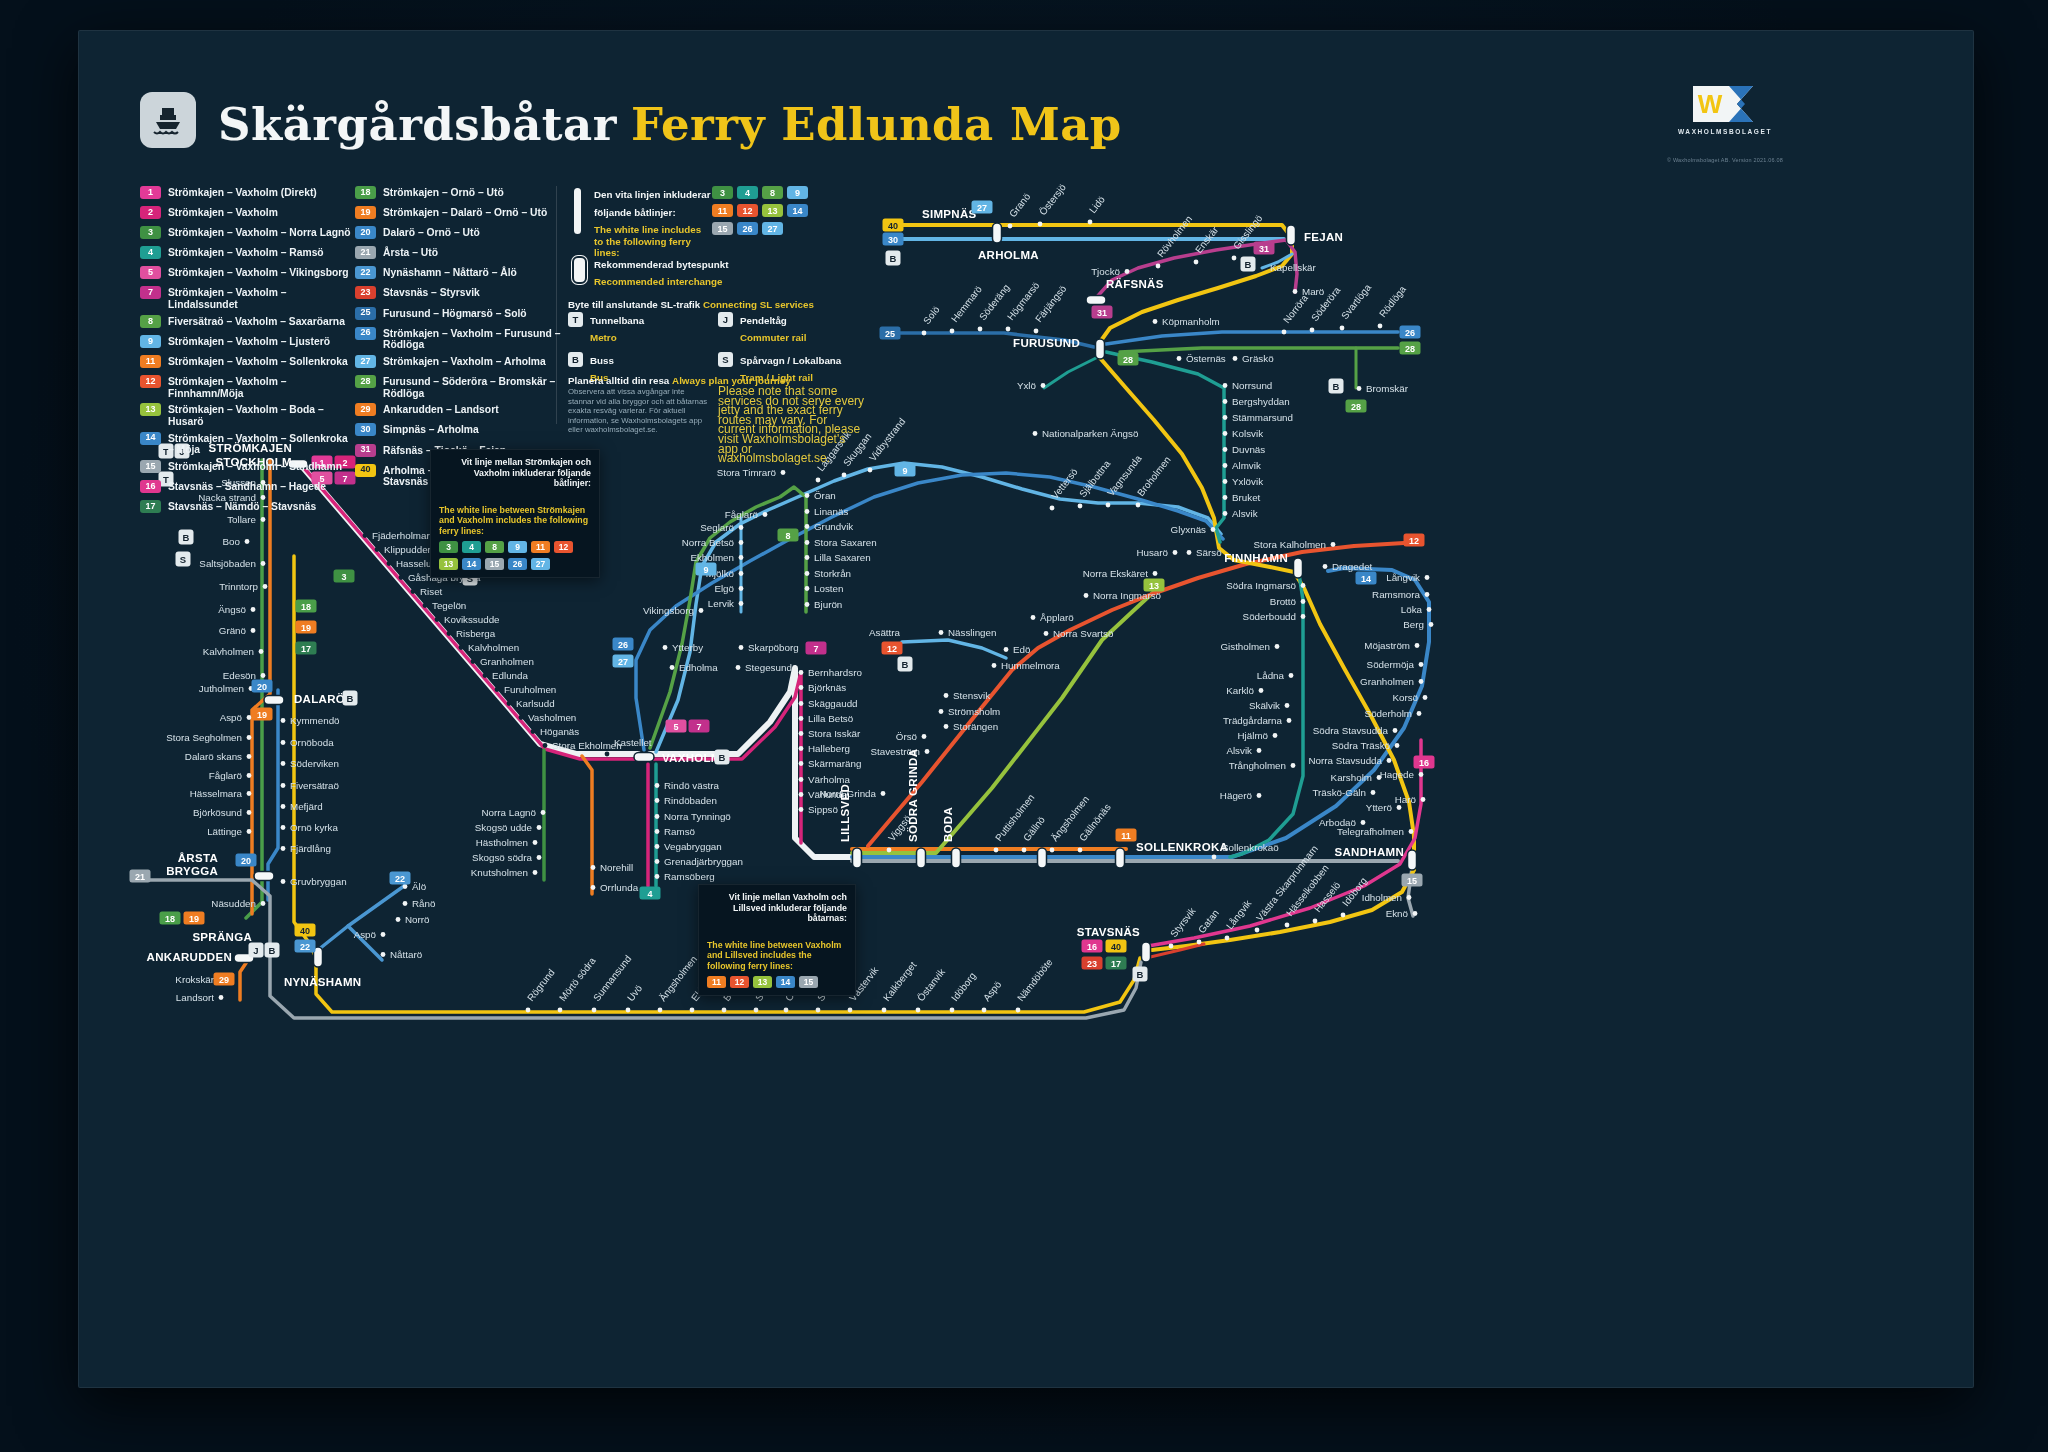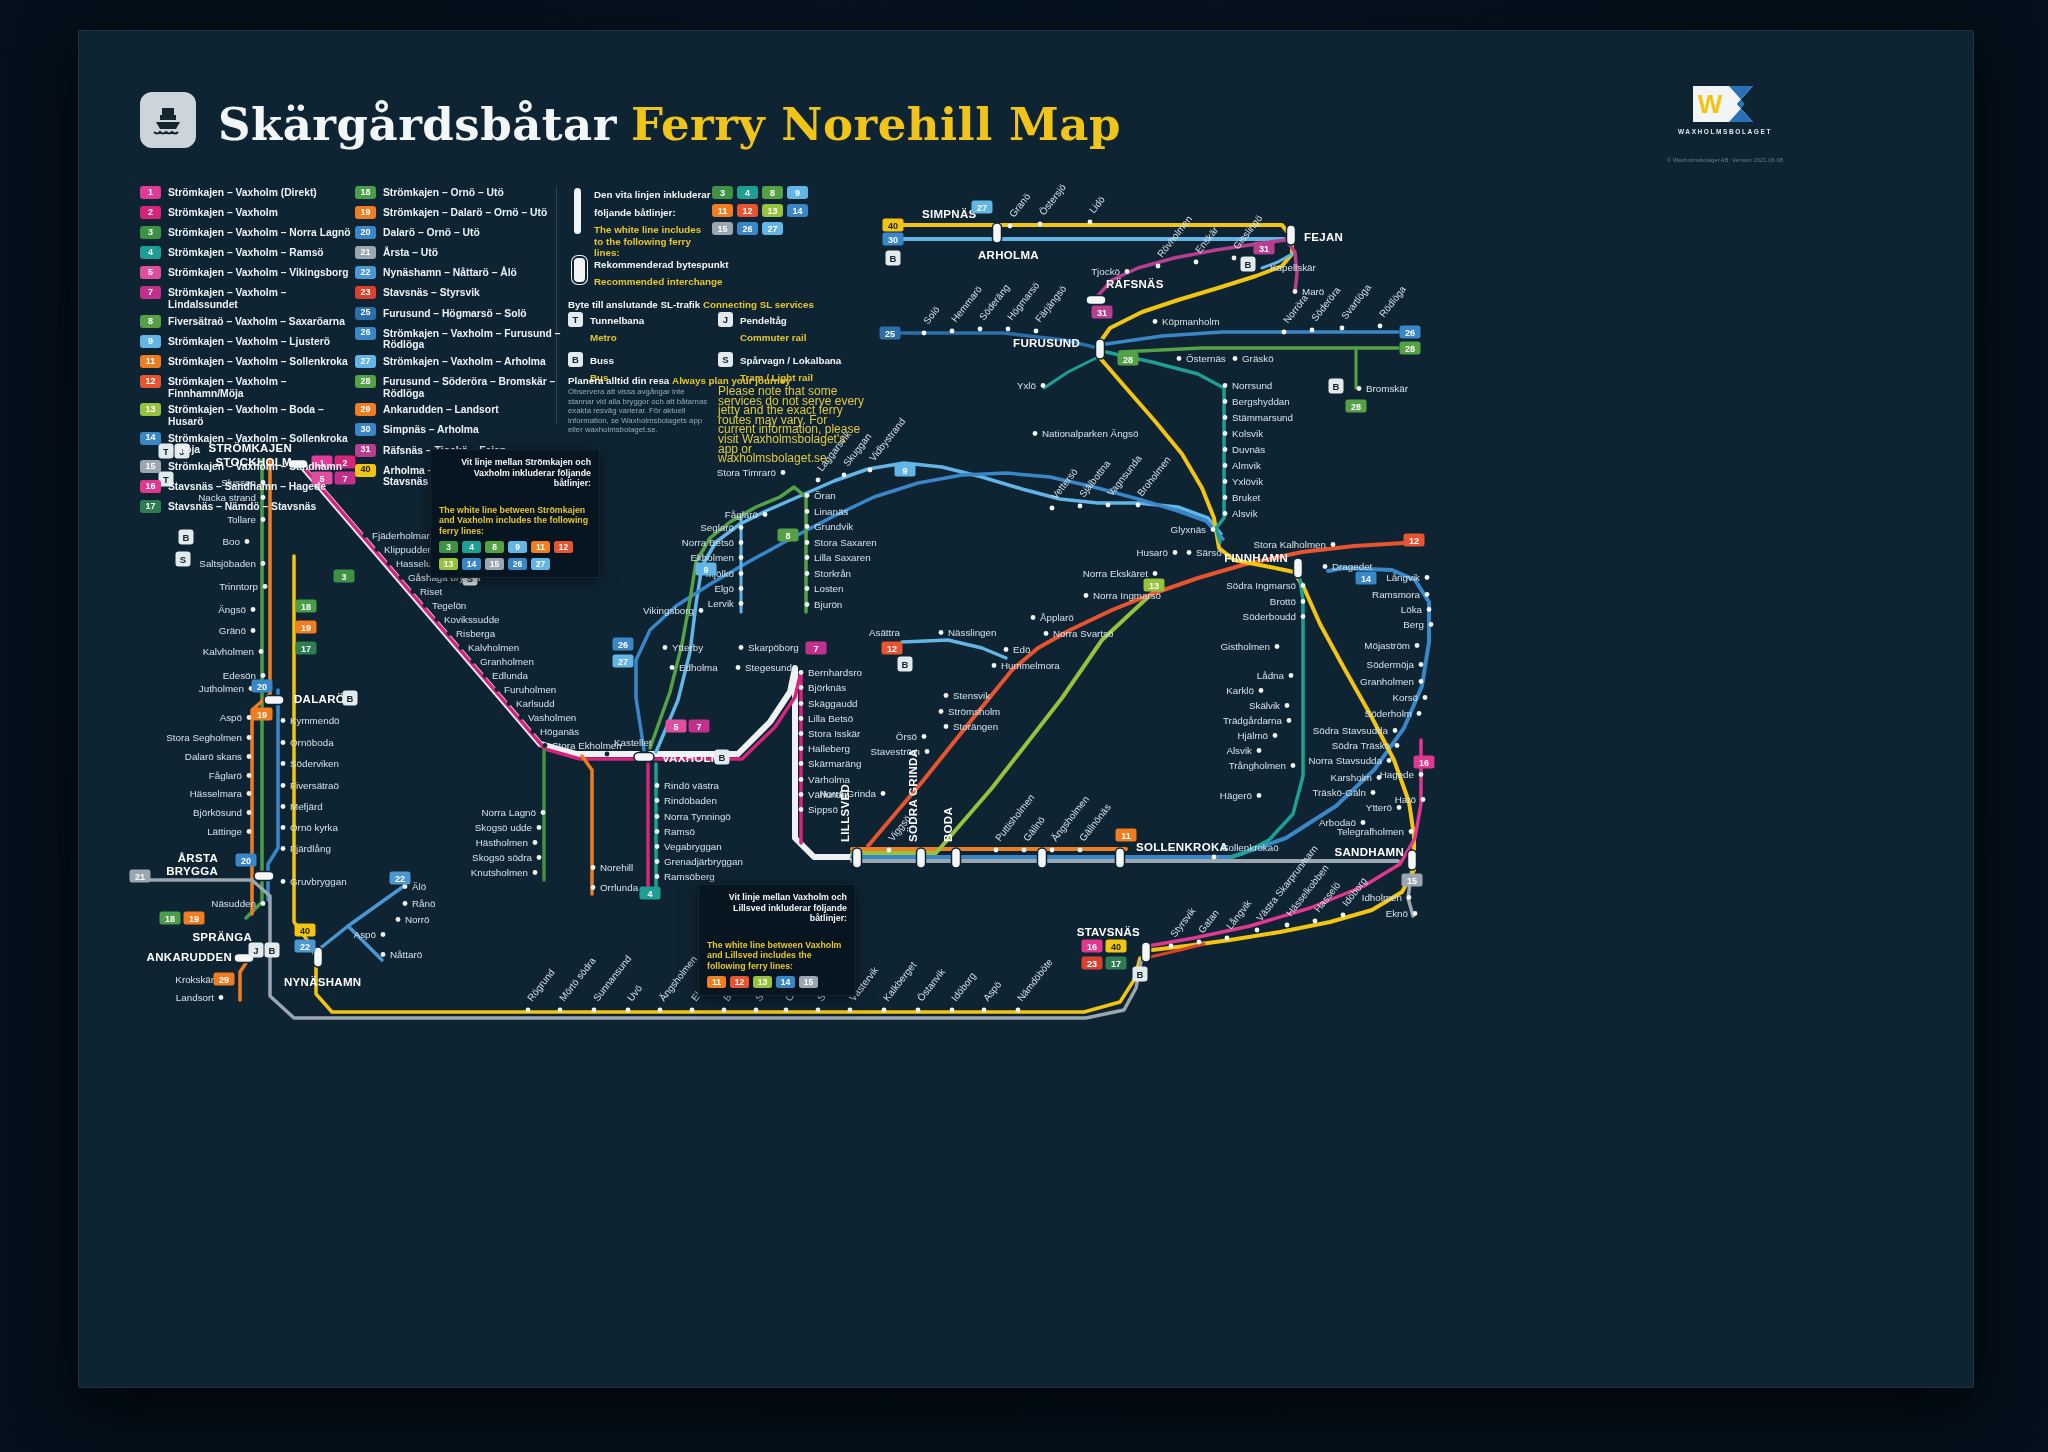--- a/index.html
+++ b/index.html
@@ -701,21 +701,21 @@
 
   <div class="abs hdr-icon">
     <svg width="36" height="36" viewBox="0 0 36 36">
       <rect x="12" y="6" width="12" height="7" fill="#16242e"></rect>
       <rect x="10" y="13" width="16" height="5" fill="#16242e"></rect>
       <path d="M6 20 L30 20 L26 27 L10 27 Z" fill="#16242e"></path>
       <path d="M4 30 q3 3 6 0 q3 3 6 0 q3 3 6 0 q3 3 6 0" stroke="#16242e" stroke-width="2" fill="none"></path>
     </svg>
   </div>
   <div class="abs title">
-    <span class="sv">Skärgårdsbåtar</span><span class="en">Ferry Norehill Map</span>
+    <span class="sv">Skärgårdsbåtar</span><span class="en">Ferry Edlunda Map</span>
   </div>
 
   <div class="abs logo">
     <svg width="64" height="36" viewBox="0 0 64 36" style="display:block;margin:0 auto;">
       <polygon points="0,0 60,0 44,18 60,36 0,36" fill="#f2f5f6"></polygon>
       <polygon points="36,0 60,0 44,18 60,36 36,36 52,18" fill="#2a72b8"></polygon>
       <text x="17" y="27" font-size="26" font-weight="bold" fill="#f2c512" font-family="Liberation Sans, sans-serif" text-anchor="middle">W</text>
     </svg>
     <div class="brand">WAXHOLMSBOLAGET</div>
     <div class="copy">© Waxholmsbolaget AB. Version 2021.06.08</div>
@@ -930,21 +930,21 @@
         <div class="row">
           <span class="badge" style="background: rgb(150, 194, 61);">13</span>
           <span class="badge" style="background: rgb(58, 135, 200);">14</span>
           <span class="badge" style="background: rgb(154, 167, 176);">15</span>
           <span class="badge" style="background: rgb(58, 135, 200);">26</span>
           <span class="badge" style="background: rgb(98, 181, 229);">27</span>
         </div>
       </div>
   </div>
   <div class="abs mapbox box2">
-    <div class="b-sv">Vit linje mellan Vaxholm och Lillsved inkluderar följande båtlinjer:</div>
+    <div class="b-sv">Vit linje mellan Vaxholm och Lillsved inkluderar följande båtarnas:</div>
     <div class="b-en">The white line between Vaxholm and Lillsved includes the following ferry lines:</div>
     <div id="box2-badges">
         <div class="row">
           <span class="badge" style="background: rgb(239, 125, 34);">11</span>
           <span class="badge" style="background: rgb(232, 84, 47);">12</span>
           <span class="badge" style="background: rgb(150, 194, 61);">13</span>
           <span class="badge" style="background: rgb(58, 135, 200);">14</span>
           <span class="badge" style="background: rgb(154, 167, 176);">15</span>
         </div>
       </div>

